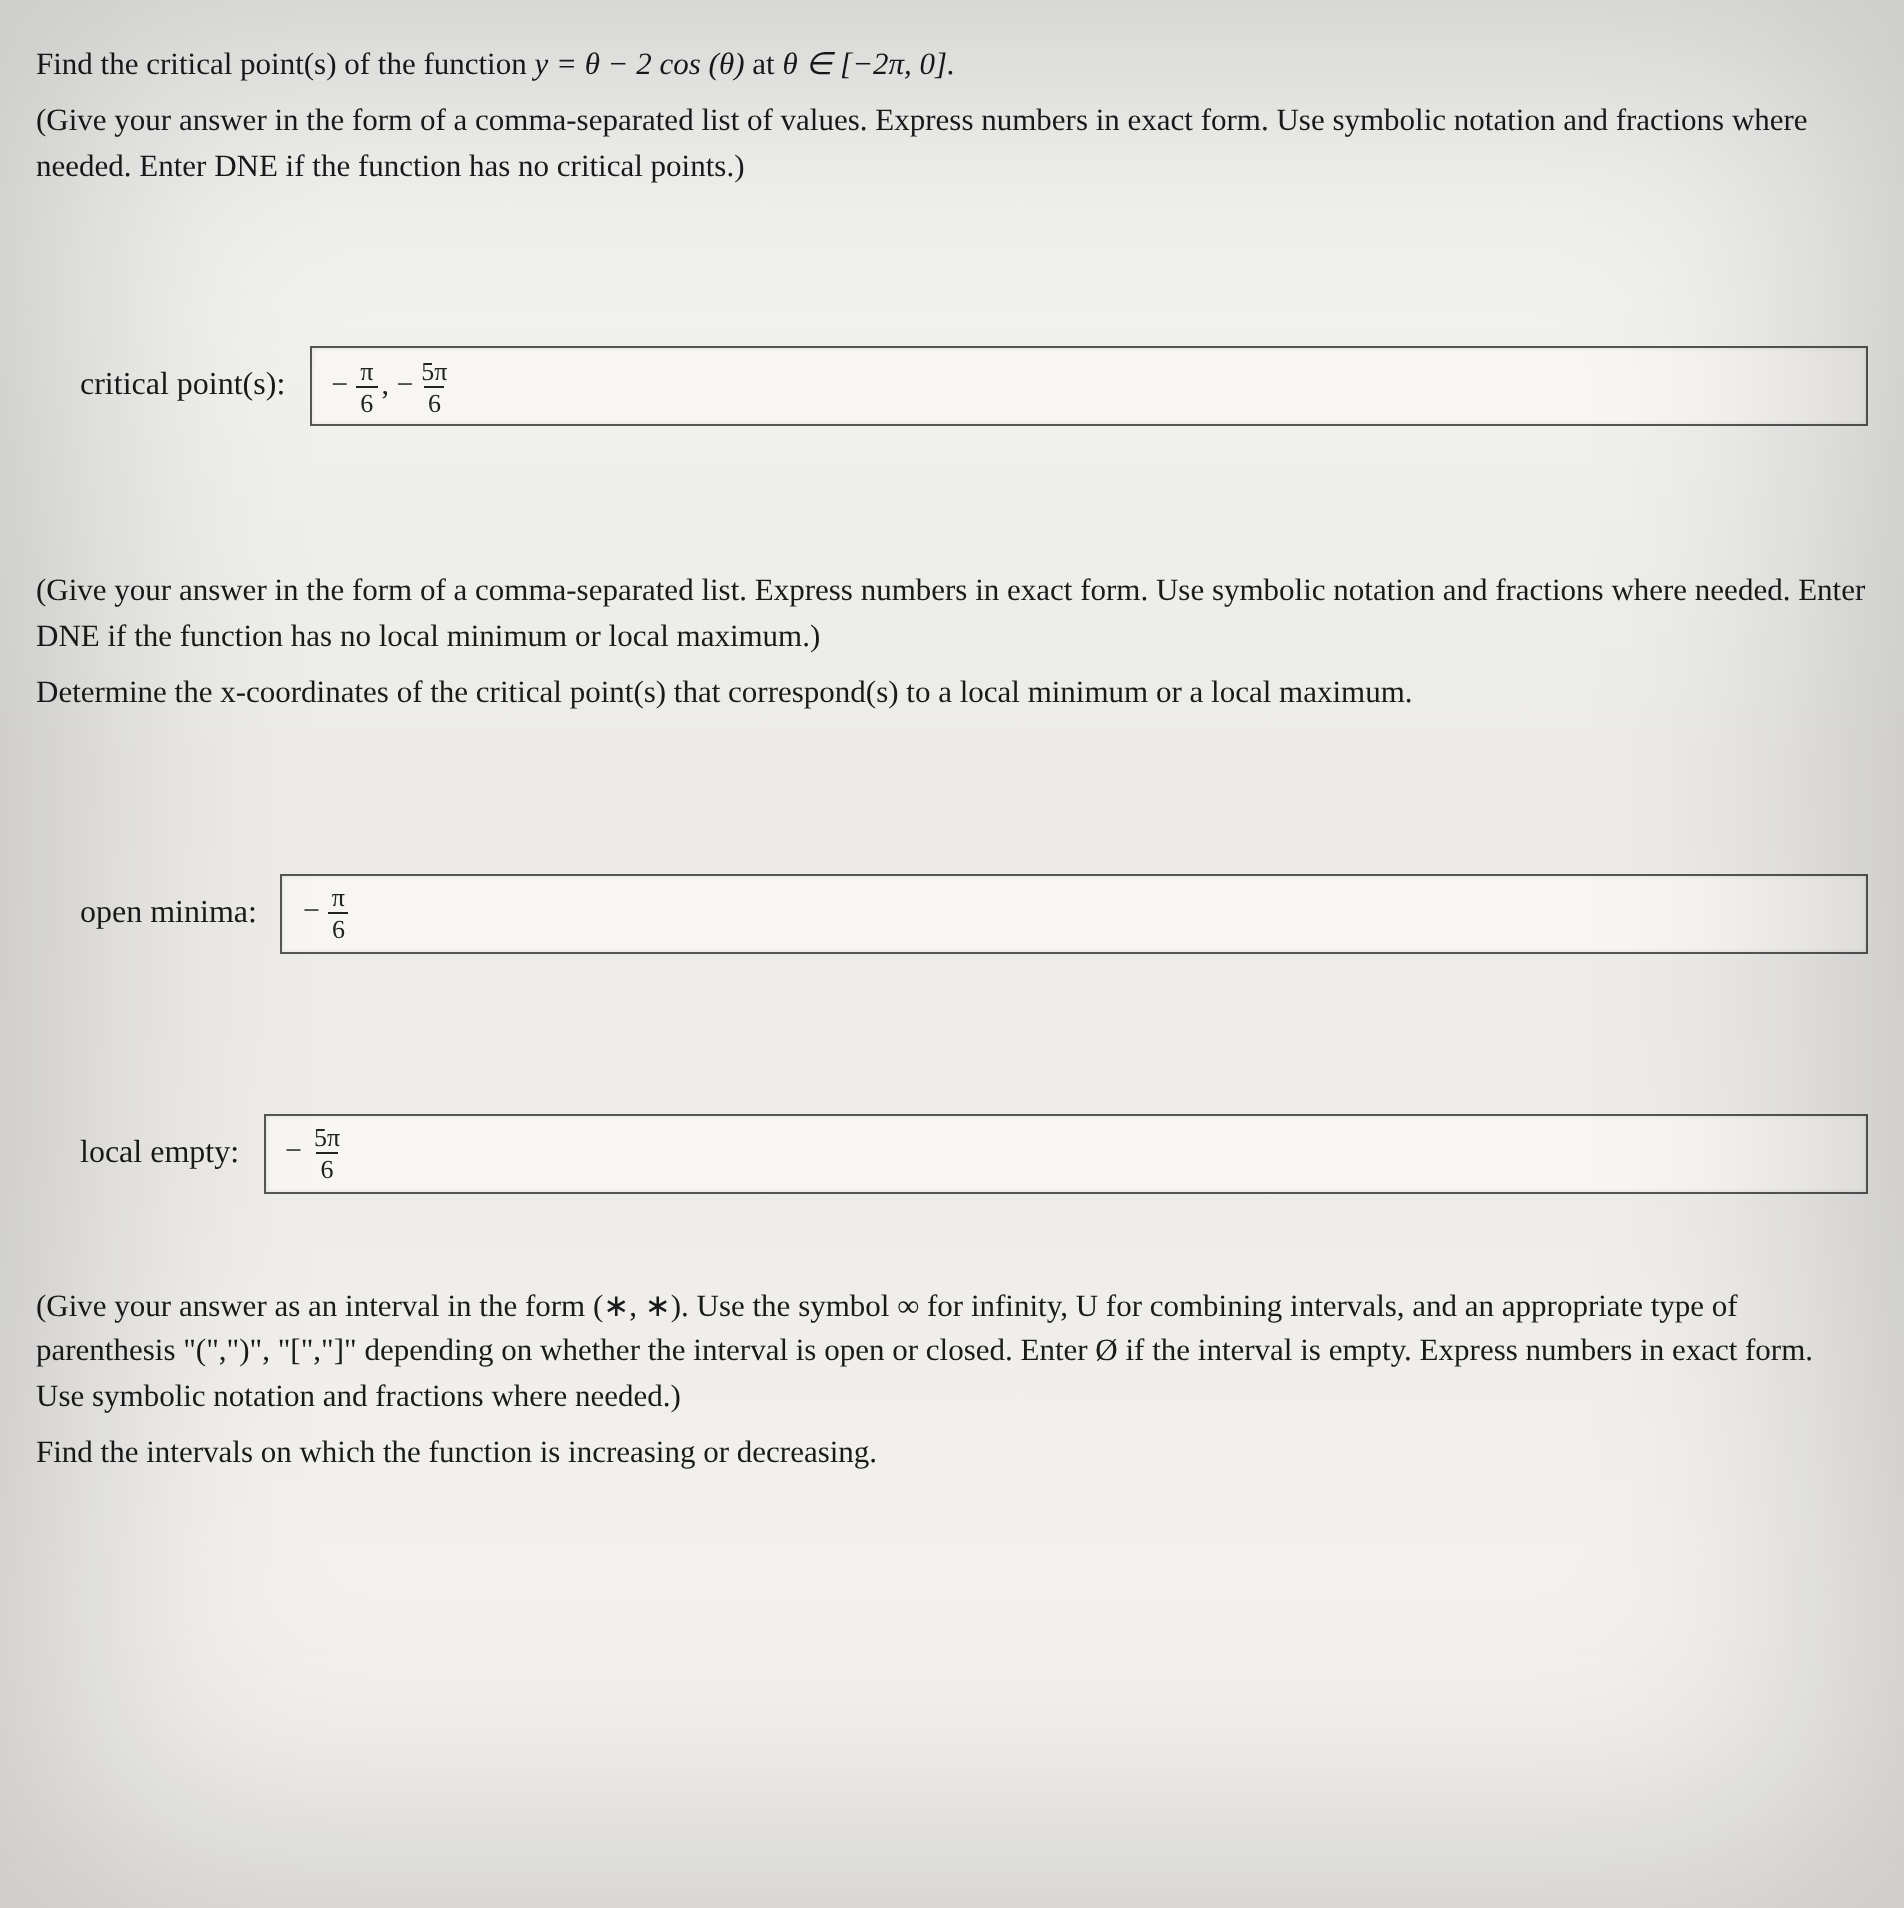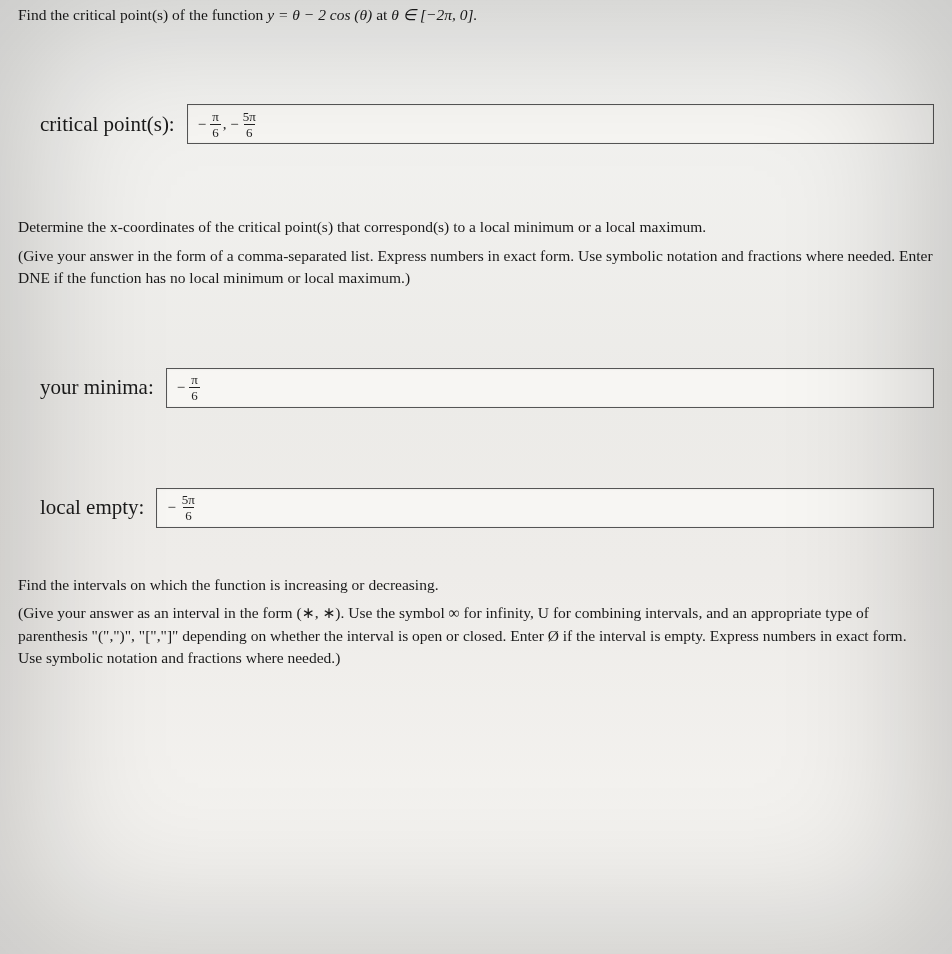--- a/index.html
+++ b/index.html
@@ -6,41 +6,41 @@
     body {
       font-family: Georgia, 'Times New Roman', serif;
       background: #e8e8e8;
       width: 952px;
       height: 954px;
       overflow: hidden;
       position: relative;
     }
     .page {
       background: linear-gradient(180deg, #f5f5f3 0%, #ecebe8 40%, #eeece9 60%, #f6f5f2 100%);
-      padding: 4px 18px 18px 18px;
+      padding: 22px 18px 18px 18px;
       height: 100%;
       color: #1a1a1a;
       position: relative;
     }
     .para {
       font-size: 15.5px;
       line-height: 1.45;
       color: #1a1a1a;
       margin-bottom: 6px;
     }
     .section-gap { height: 64px; }
     .section-gap-med { height: 38px; }
     .answer-row {
       display: flex;
       align-items: center;
       gap: 12px;
       margin: 8px 0 8px 22px;
     }
     .answer-label {
-      font-size: 21px;
+      font-size: 16px;
       color: #1a1a1a;
       white-space: nowrap;
     }
     .answer-box {
       flex: 1;
       border: 1px solid #555;
       background: #f7f6f3;
       min-height: 40px;
       padding: 4px 10px;
       display: flex;
@@ -81,20 +81,21 @@
 <body>
 
 <div class="page">
 
   <div class="para">
     <span>Find the critical point(s) of the function </span>
     <span class="italic">y = θ − 2 cos (θ)</span>
     <span> at </span>
     <span class="italic">θ ∈ [−2π, 0].</span>
   </div>
+  <div class="para">(Give your answer in the form of a comma-separated list of values. Express numbers in exact form. Use symbolic notation and fractions where needed. Enter DNE if the function has no critical points.)</div>
 
   <div class="section-gap"></div>
 
   <div class="answer-row">
     <span class="answer-label">critical point(s):</span>
     <div class="answer-box">
       <span class="minus">−</span>
       <span class="frac">
         <span class="num">π</span>
         <span class="den">6</span>
@@ -102,27 +103,27 @@
       <span>, −</span>
       <span class="frac">
         <span class="num">5π</span>
         <span class="den">6</span>
       </span>
     </div>
   </div>
 
   <div class="section-gap"></div>
 
+  <div class="para">(Give your answer in the form of a comma-separated list. Express numbers in exact form. Use symbolic notation and fractions where needed. Enter DNE if the function has no local minimum or local maximum.)</div>
   <div class="para">Determine the x-coordinates of the critical point(s) that correspond(s) to a local minimum or a local maximum.</div>
-  <div class="para">(Give your answer in the form of a comma-separated list. Express numbers in exact form. Use symbolic notation and fractions where needed. Enter DNE if the function has no local minimum or local maximum.)</div>
 
   <div class="section-gap"></div>
 
   <div class="answer-row">
-    <span class="answer-label">your minima:</span>
+    <span class="answer-label">open minima:</span>
     <div class="answer-box">
       <span class="minus">−</span>
       <span class="frac">
         <span class="num">π</span>
         <span class="den">6</span>
       </span>
     </div>
   </div>
 
   <div class="section-gap"></div>
@@ -133,20 +134,20 @@
       <span class="minus">−</span>
       <span class="frac">
         <span class="num">5π</span>
         <span class="den">6</span>
       </span>
     </div>
   </div>
 
   <div class="section-gap-med"></div>
 
+  <div class="para">(Give your answer as an interval in the form (∗, ∗). Use the symbol ∞ for infinity, U for combining intervals, and an appropriate type of parenthesis "(",")", "[","]" depending on whether the interval is open or closed. Enter Ø if the interval is empty. Express numbers in exact form. Use symbolic notation and fractions where needed.)</div>
   <div class="para">Find the intervals on which the function is increasing or decreasing.</div>
-  <div class="para">(Give your answer as an interval in the form (∗, ∗). Use the symbol ∞ for infinity, U for combining intervals, and an appropriate type of parenthesis "(",")", "[","]" depending on whether the interval is open or closed. Enter Ø if the interval is empty. Express numbers in exact form. Use symbolic notation and fractions where needed.)</div>
 
   <div class="section-gap-med"></div>
 
 
   <div class="vignette"></div>
 </div>
 
 </body></html>

